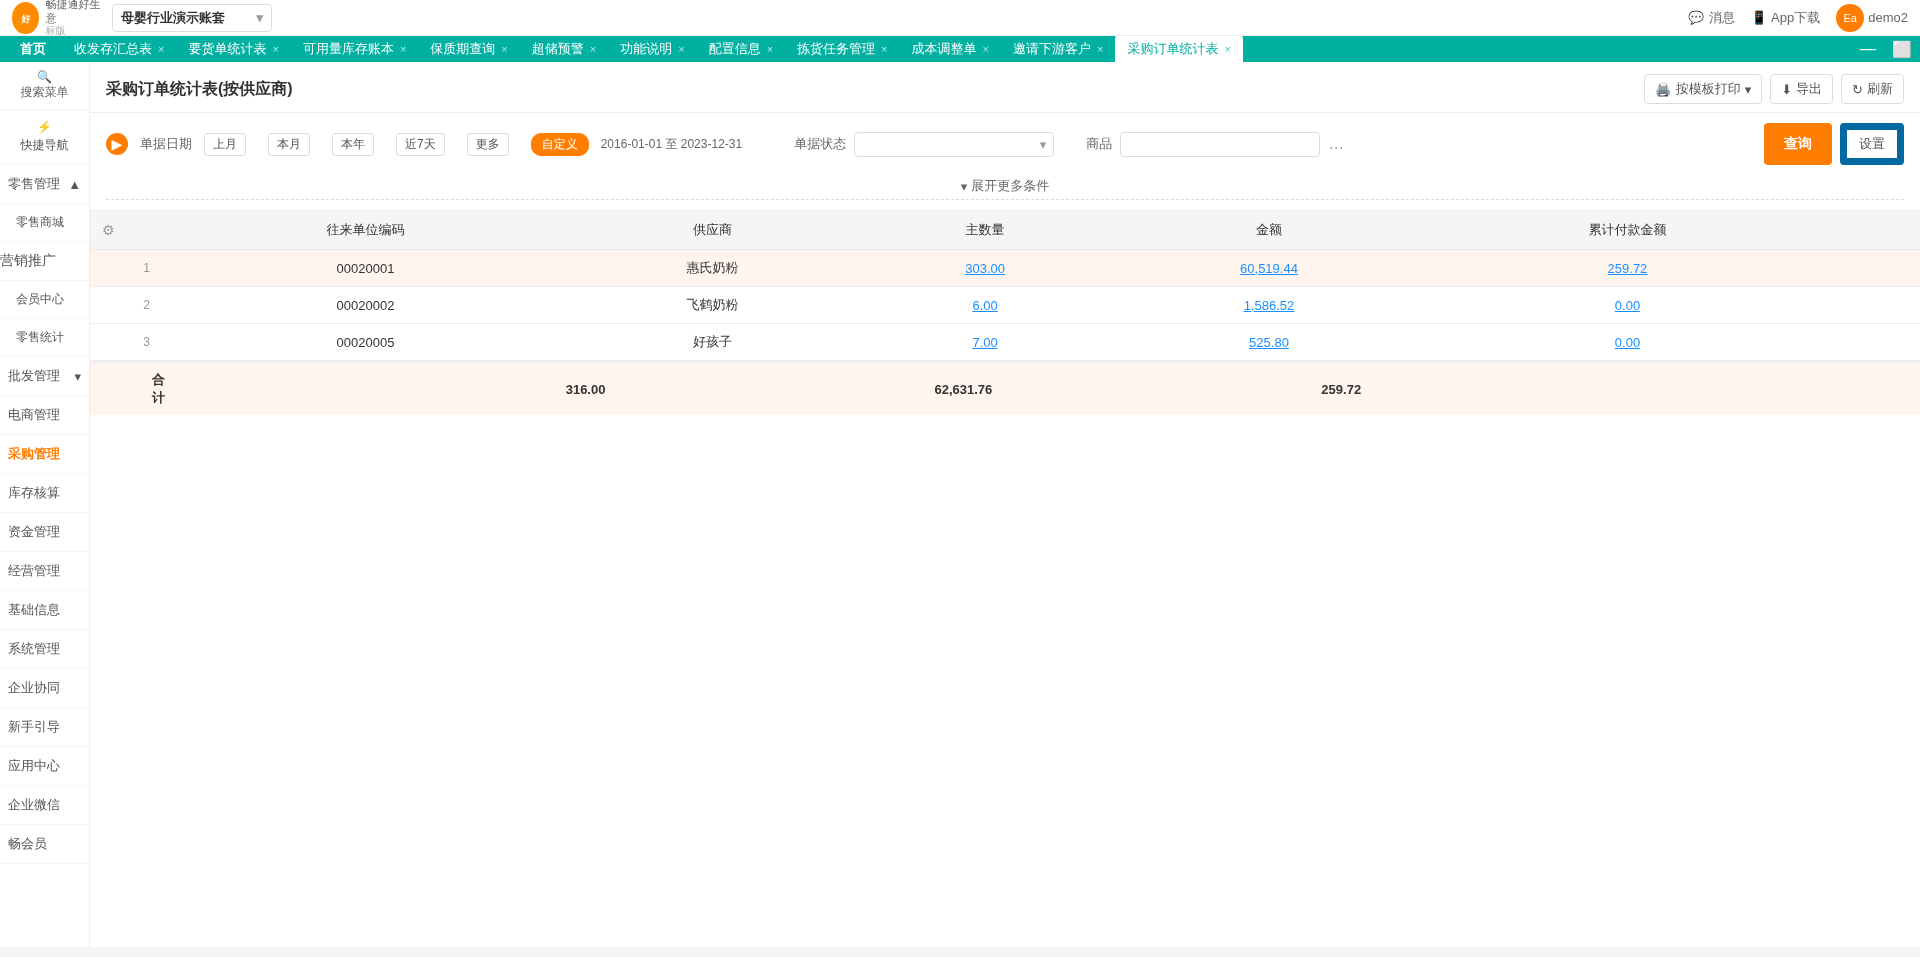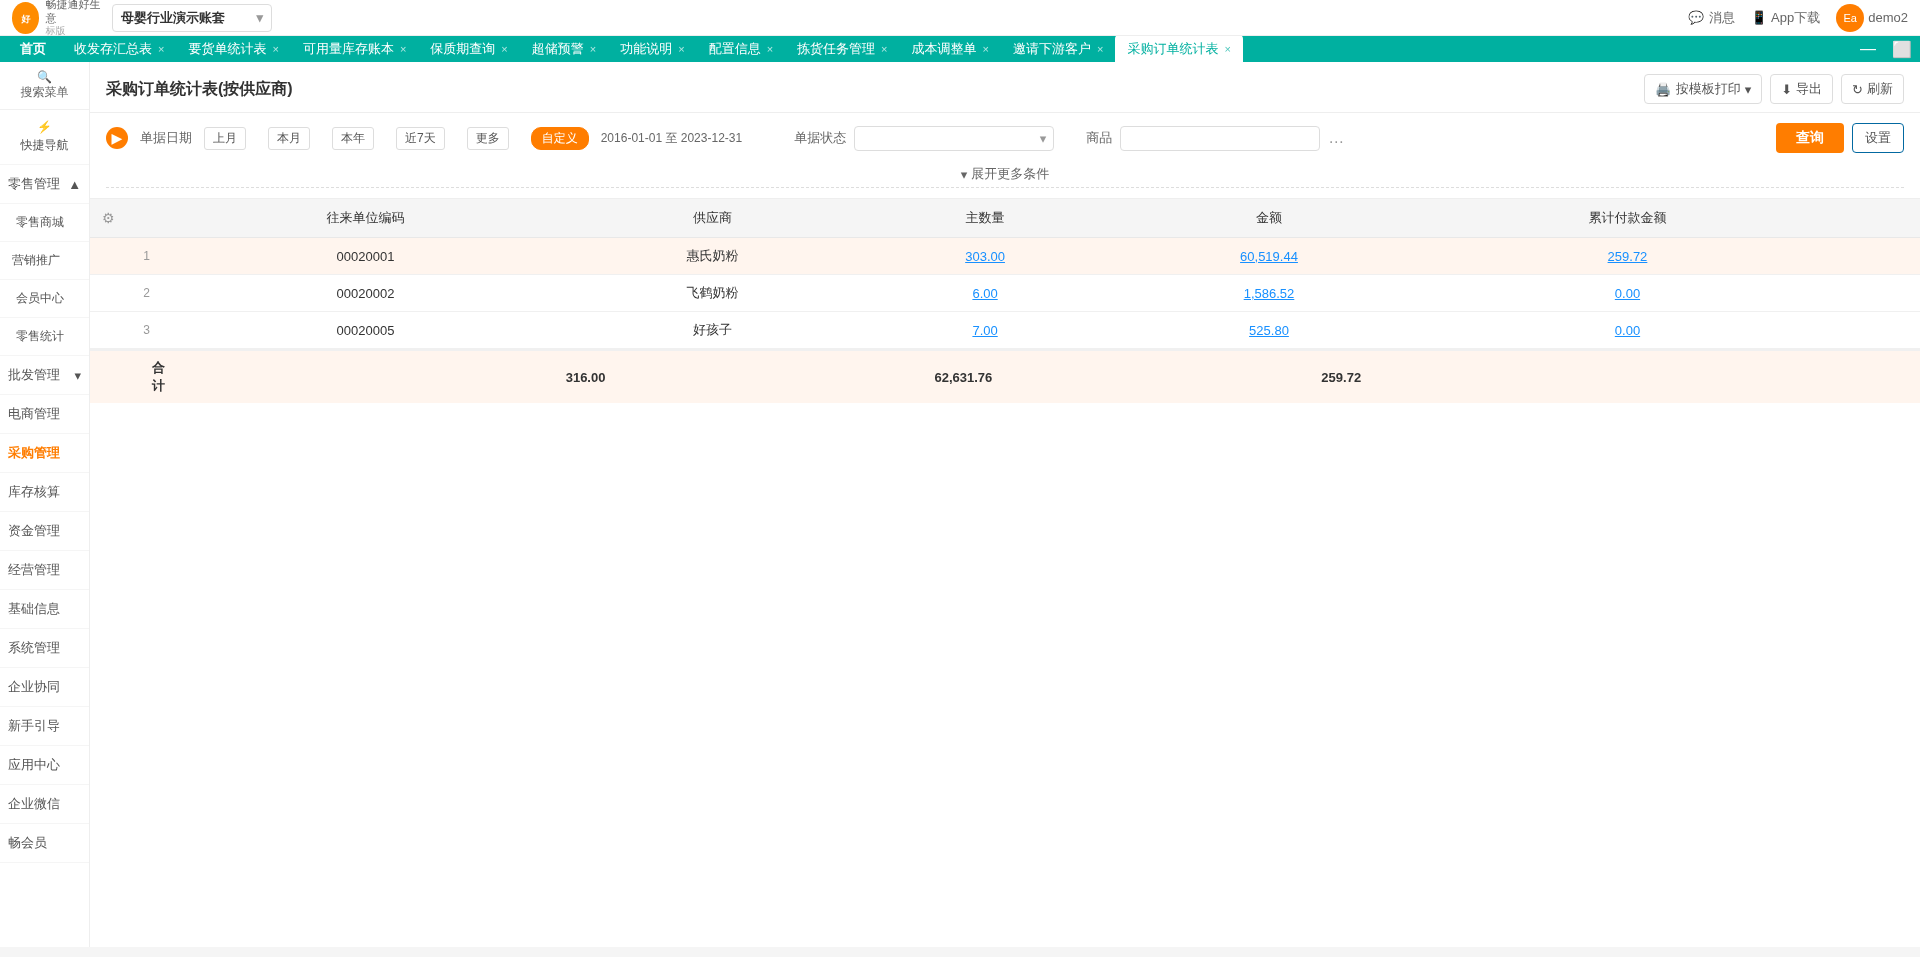--- a/index.html
+++ b/index.html
@@ -283,21 +283,21 @@
       background: #ff7d00;
       color: #fff;
       border: none;
       border-radius: 4px;
       cursor: pointer;
       font-size: 14px;
       font-weight: bold;
     }
     .btn-settings {
       padding: 5px 12px;
-      border: 1px solid #0369a1;
+      border: 7px solid #0369a1;
       border-radius: 4px;
       background: #fff;
       cursor: pointer;
       font-size: 13px;
       color: #555;
     }
 
     
     .table-container {
       flex: 1;
@@ -477,21 +477,21 @@
       <div>⚡</div>
       <div>快捷导航</div>
     </div>
     <div class="sidebar-nav-item">
       <span>零售管理</span>
       <span>▲</span>
     </div>
     <div class="sidebar-nav-item" style="padding-left:16px;font-size:12px;">
       <span>零售商城</span>
     </div>
-    <div class="sidebar-nav-item" style="padding-left:12px;font-size:12px;">
+    <div class="sidebar-nav-item" style="padding-left:0;font-size:14px;">
       <span>营销推广</span>
     </div>
     <div class="sidebar-nav-item" style="padding-left:16px;font-size:12px;">
       <span>会员中心</span>
     </div>
     <div class="sidebar-nav-item" style="padding-left:16px;font-size:12px;">
       <span>零售统计</span>
     </div>
     <div class="sidebar-nav-item">
       <span>批发管理</span>

